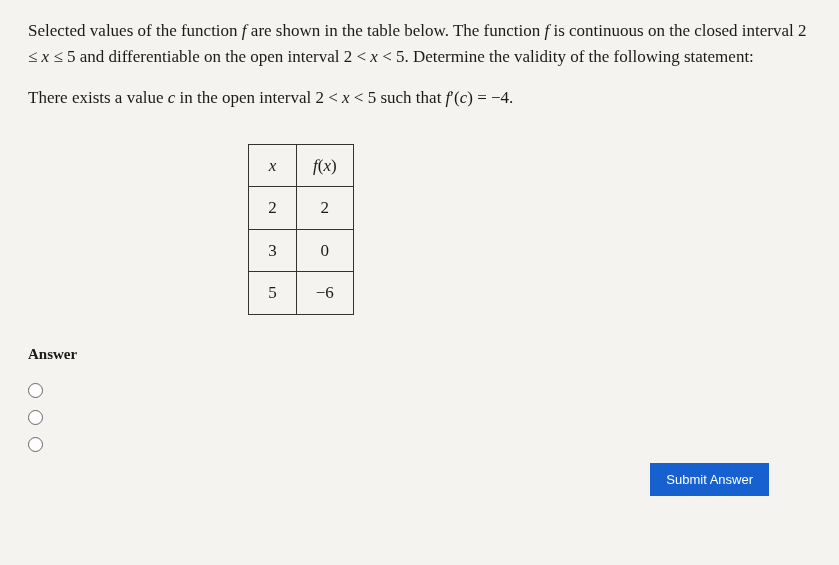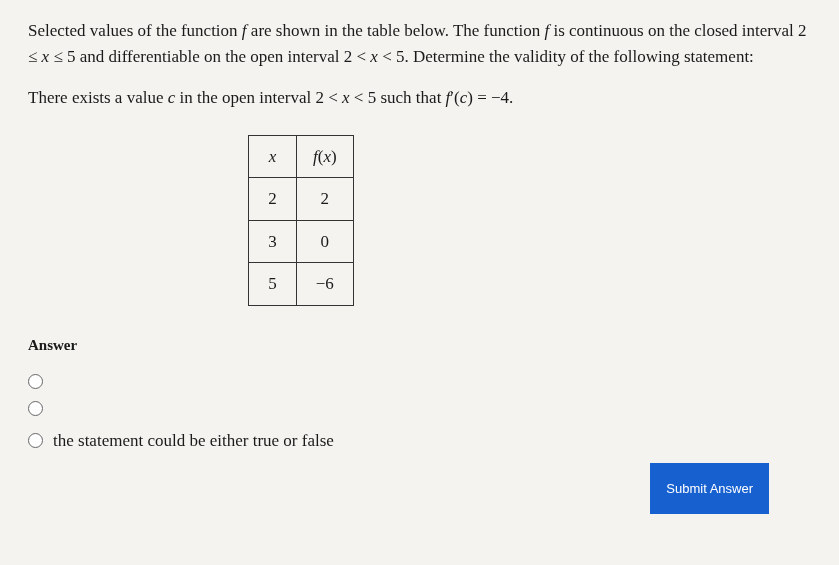--- a/index.html
+++ b/index.html
@@ -8,21 +8,21 @@
       background: #f5f3f0;
       width: 839px;
       height: 565px;
       padding: 18px 28px;
       color: #1a1a1a;
       font-size: 17px;
       line-height: 1.5;
       position: relative;
     }
     .prompt { margin-bottom: 16px; }
-    .statement { margin-bottom: 24px; }
+    .statement { margin-bottom: 33px; }
     .table-wrap { display: flex; justify-content: flex-start; margin-left: 220px; margin-bottom: 28px; }
     table { border-collapse: collapse; }
     th, td {
       border: 1px solid #333;
       padding: 8px 16px;
       text-align: center;
       font-family: Georgia, serif;
       font-size: 17px;
       min-width: 48px;
     }
@@ -34,21 +34,21 @@
       display: inline-block; background: #fff;
     }
     .submit-btn {
       position: absolute;
       right: 70px;
       top: 463px;
       background: #1660d0;
       color: #fff;
       font-family: Arial, sans-serif;
       font-size: 13px;
-      padding: 18px 16px;
+      padding: 9px 16px;
       border: none;
       cursor: pointer;
     }
     .math-var { font-style: italic; }
     .no-italic { font-style: normal; }
   </style>
 </head>
 <body>
 
 <div class="prompt">
@@ -85,16 +85,15 @@
 <div class="answer-heading">Answer</div>
 
 <div class="option-row">
   <span class="radio"></span>
 </div>
 <div class="option-row">
   <span class="radio"></span>
 </div>
 <div class="option-row">
   <span class="radio"></span>
-  <span>the statement could be either true or false</span>
 </div>
 
 <button class="submit-btn">Submit Answer</button>
 
 </body></html>

